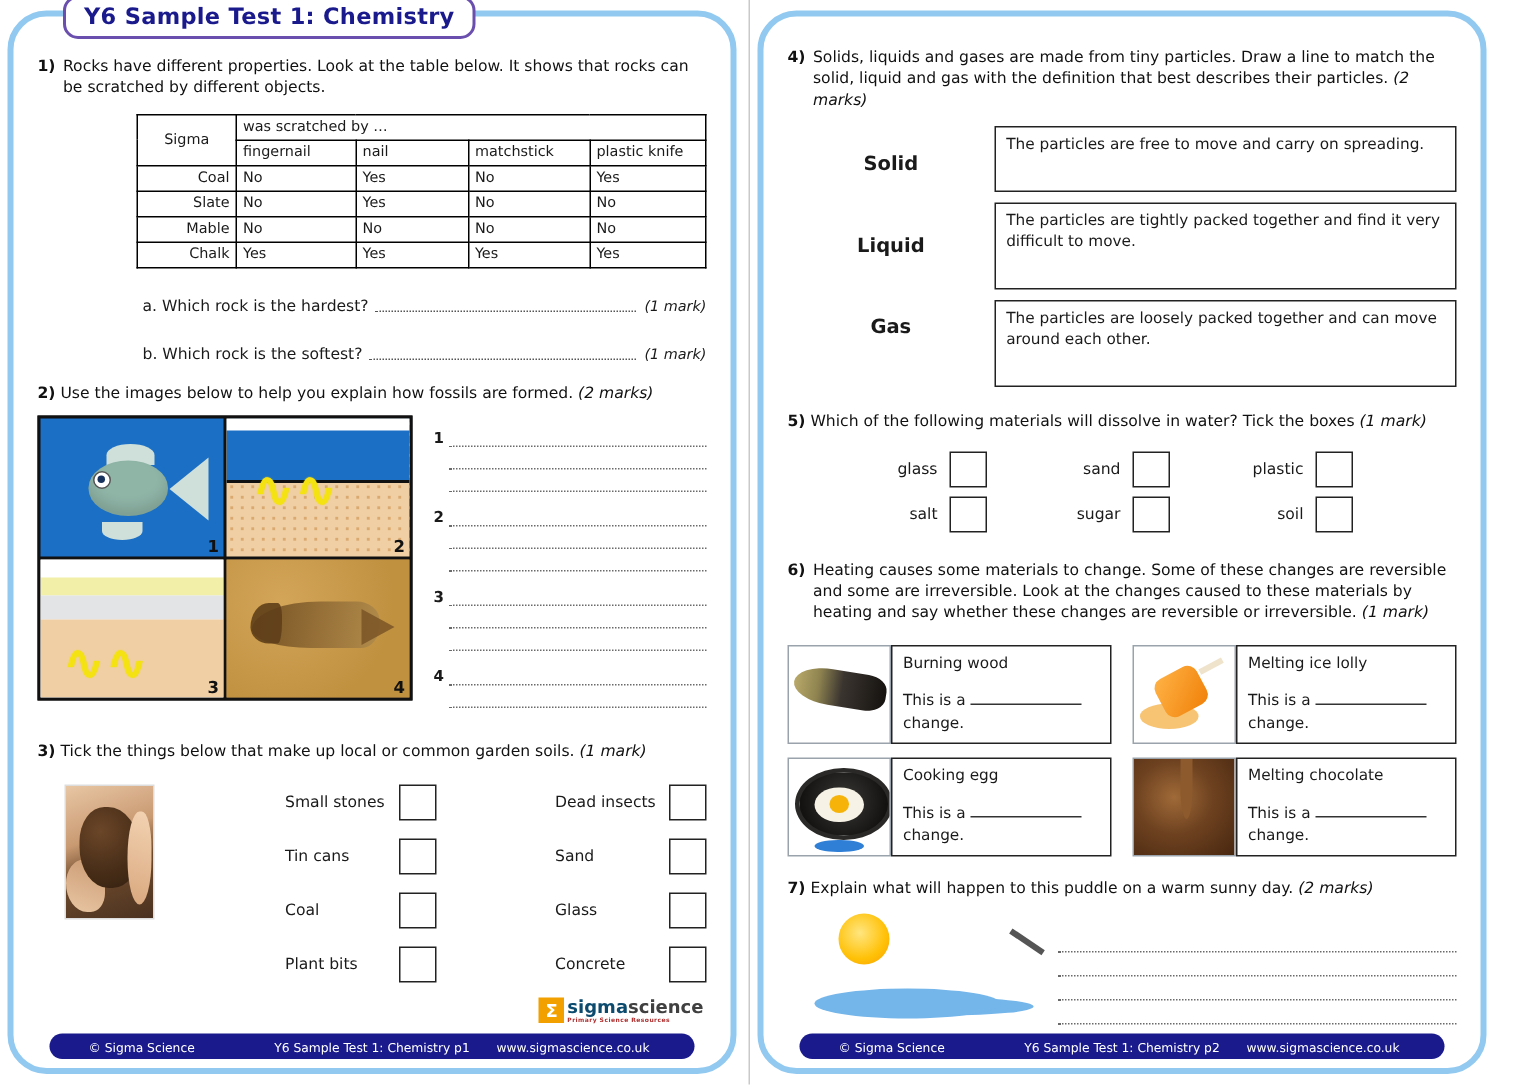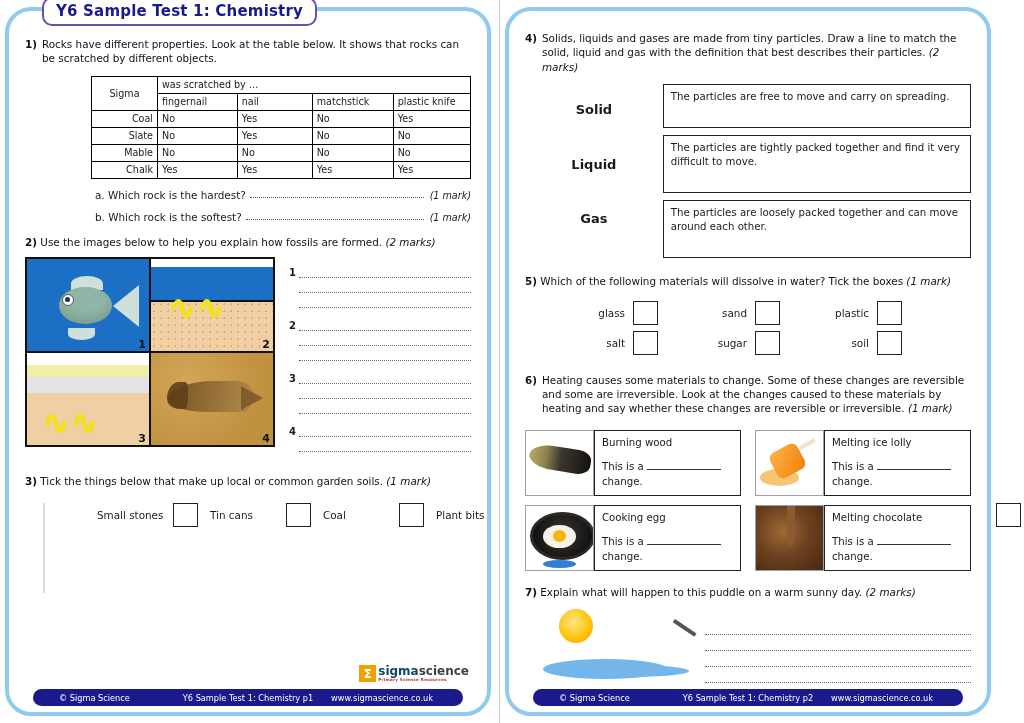--- a/index.html
+++ b/index.html
@@ -33,21 +33,21 @@
 
   
   table.rocks{border-collapse:collapse;margin:6px 0 0 66px;font-size:9.6px;}
   table.rocks td,table.rocks th{border:1px solid #000;padding:1px 4px;text-align:left;
        font-weight:normal;height:14px;}
   table.rocks .rockhead{width:62px;text-align:center;}
   table.rocks .rowlab{text-align:right;padding-left:8px;}
   table.rocks .colhead{width:76px;}
 
   
-  .abq{margin:9px 0 0 70px;font-size:10.4px;display:flex;align-items:flex-end;}
+  .abq{margin:19px 0 0 70px;font-size:10.4px;display:flex;align-items:center;}
   .abq .lbl{white-space:nowrap;}
   .abq .dots{flex:1 1 auto;border-bottom:1.4px dotted #555;margin:0 6px 3px 4px;height:9px;max-width:186px;}
   .abq .mark{white-space:nowrap;font-style:italic;font-size:9.6px;}
 
   
   .fossilwrap{display:flex;margin-top:8px;}
   .fossilgrid{width:250px;height:190px;border:2px solid #111;display:grid;
       grid-template-columns:1fr 1fr;grid-template-rows:1fr 1fr;gap:2px;background:#111;box-sizing:border-box;}
   .fcell{position:relative;overflow:hidden;background:#fff;}
   .fcell .idx{position:absolute;right:3px;bottom:0px;font-size:11px;font-weight:bold;color:#111;z-index:5;}
@@ -103,21 +103,21 @@
   .soilwrap{display:flex;margin-top:14px;align-items:flex-start;}
   .soilimg{width:148px;height:88px;margin-left:18px;border:1px solid #ddd;position:relative;overflow:hidden;
       background:linear-gradient(160deg,#e8c6a4 0%,#c99a72 38%,#6d4a2c 60%,#4a3120 100%);}
   .soilimg .clump{position:absolute;left:16%;top:16%;width:68%;height:62%;border-radius:44% 56% 48% 52%;
       background:radial-gradient(circle at 35% 30%,#6b4628 0%,#4a2f19 55%,#33200f 100%);}
   .soilimg .hand{position:absolute;right:2%;top:20%;width:28%;height:70%;border-radius:50% 40% 50% 50%;
       background:linear-gradient(200deg,#f3d3b3,#d9a87e);}
   .soilimg .hand2{position:absolute;left:0%;bottom:4%;width:45%;height:40%;border-radius:50% 50% 40% 60%;
       background:linear-gradient(20deg,#e9c6a3,#c99a72);}
   .ticks{display:flex;margin-left:52px;gap:44px;}
-  .tickcol{display:flex;flex-direction:row;gap:12px;}
+  .tickcol{display:flex;flex-direction:column;gap:12px;margin-left:35px;}
   .tickrow{display:flex;align-items:center;font-size:10.4px;}
   .tickrow .tl{width:76px;}
   .chk{width:23px;height:22px;border:1.6px solid #222;background:#fff;}
 
   
   .matchwrap{display:flex;margin-top:4px;}
   .statecol{width:180px;padding-top:14px;}
   .state{font-size:13px;font-weight:bold;text-align:center;}
   .state.s1{margin-top:6px;}
   .state.s2{margin-top:40px;}

